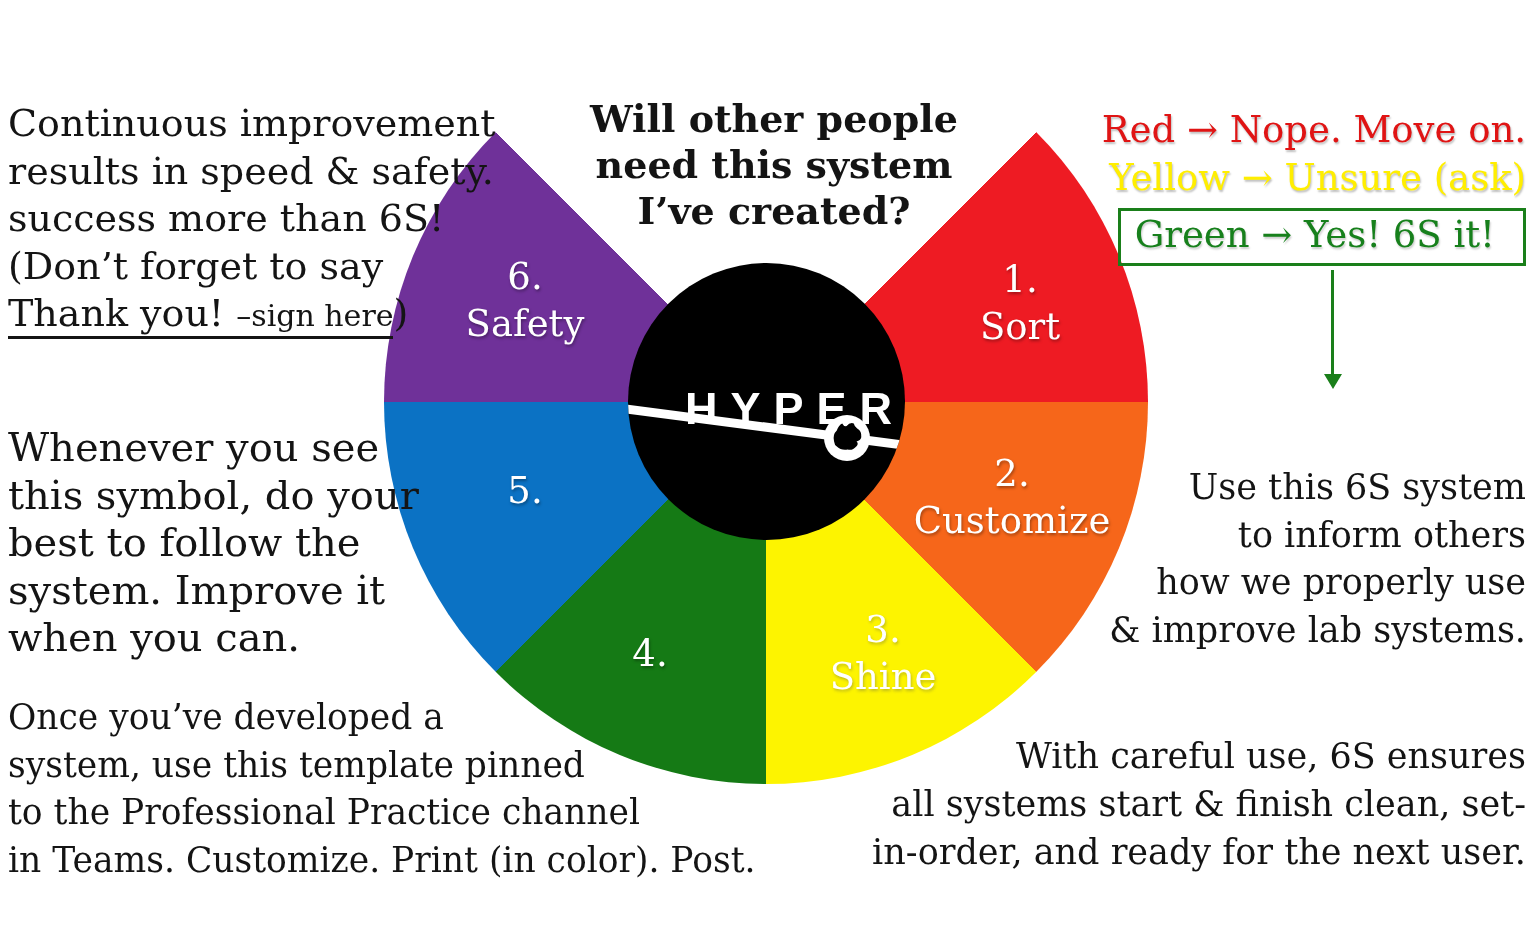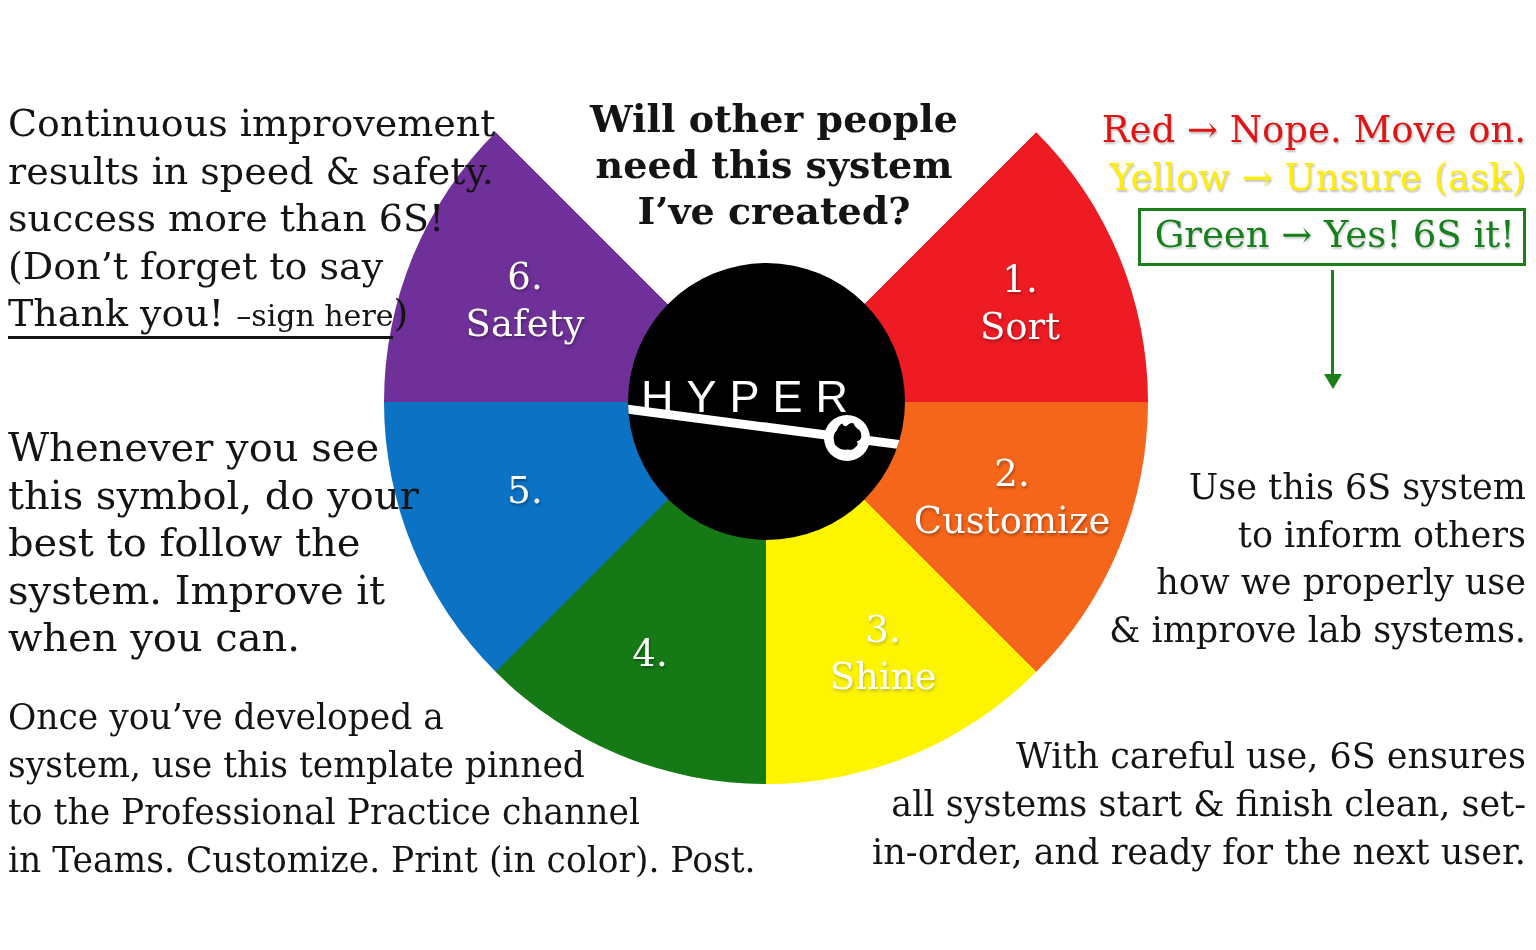--- a/index.html
+++ b/index.html
@@ -30,23 +30,23 @@
   
   .hub{
     position:absolute;left:244px;top:243px;width:277px;height:277px;
     background:#000;border-radius:50%;overflow:hidden;z-index:3;
   }
   .hub-slash{
     position:absolute;left:-12px;top:160px;width:305px;height:9px;
     background:#ffffff;transform:rotate(7.4deg);
   }
   .hub-brand{
-    position:absolute;left:0;top:108px;width:100%;text-align:left;
+    position:absolute;left:0;top:120px;width:100%;text-align:right;
     color:#ffffff;font-family:"Liberation Sans","DejaVu Sans",sans-serif;
-    font-size:45px;font-weight:400;letter-spacing:13px;text-indent:13px;
+    font-size:45px;font-weight:700;letter-spacing:13px;text-indent:13px;
   }
   .hub-logo-circle{
     position:absolute;left:196px;top:152px;width:46px;height:46px;
     background:#ffffff;border-radius:50%;display:flex;align-items:center;justify-content:center;
   }
   .hub-logo-circle svg{width:34px;height:34px;}
   
   .title{
     position:absolute;left:554px;top:96px;width:440px;z-index:4;
     text-align:center;font-weight:700;font-size:38px;line-height:46px;
@@ -59,21 +59,21 @@
   .uline{border-bottom:3px solid #141414;padding-bottom:1px;}
   .sign-here{font-size:30px;}
   
   .legend{
     position:absolute;right:10px;top:106px;text-align:right;z-index:4;
     font-size:37px;line-height:48px;white-space:nowrap;
   }
   .legend-line{text-shadow:1px 2px 2px rgba(0,0,0,0.25);}
   .legend-box{
     display:inline-block;margin-top:6px;border:3px solid #22c55e;
-    padding:0px 8px 4px 14px;text-shadow:1px 2px 2px rgba(0,0,0,0.2);
+    padding:0px 28px 4px 14px;text-shadow:1px 2px 2px rgba(0,0,0,0.2);
   }
   .arrow-stem{position:absolute;left:1331px;top:270px;width:3px;height:104px;z-index:4;}
   .arrow-head{
     position:absolute;left:1323.5px;top:374px;width:0;height:0;z-index:4;
     border-left:9px solid transparent;border-right:9px solid transparent;
     border-top:15px solid #1a7f1a;
   }
   
   .usage{
     position:absolute;right:10px;top:464px;text-align:right;z-index:4;

